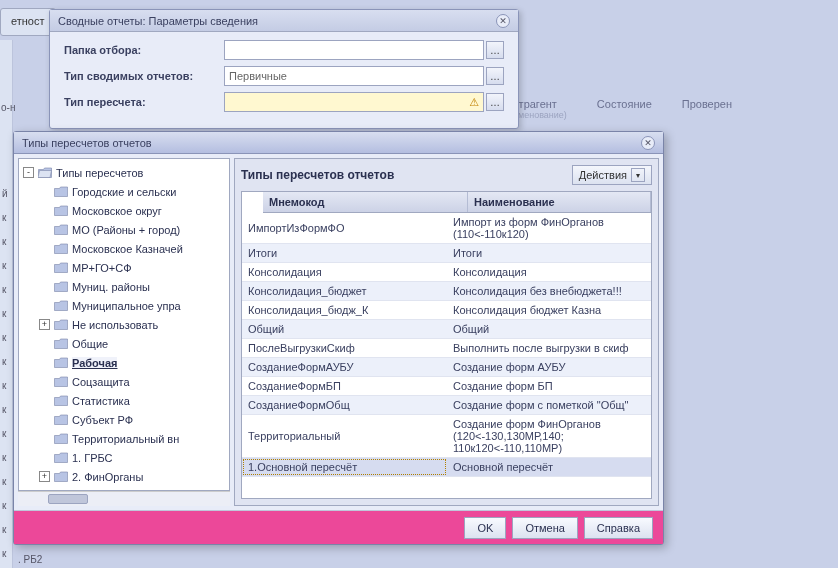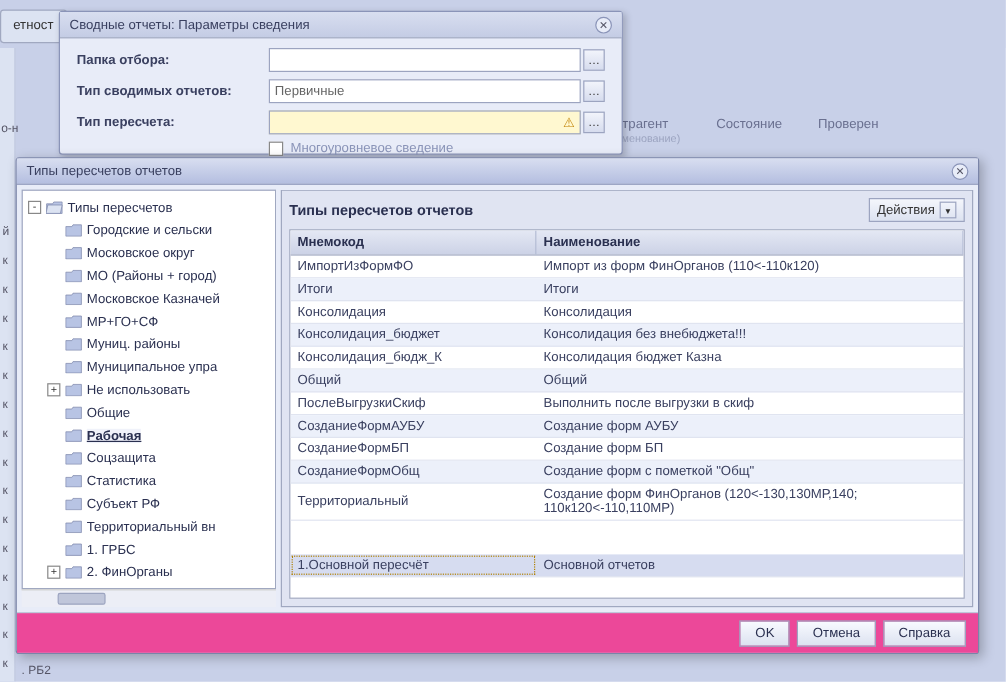--- a/index.html
+++ b/index.html
@@ -32,21 +32,21 @@
 }
 .dlg1 .body { padding: 8px 14px; }
 .frm-row { display: flex; align-items: center; margin-bottom: 6px; }
 .frm-label { width: 160px; color: #3a4060; font-weight: bold; }
 .frm-input { flex: 1; height: 20px; background: #fff; border: 1px solid #9ca4c0; padding: 2px 4px; display: flex; align-items: center; justify-content: space-between; color: #666; }
 .frm-btn { width: 18px; height: 18px; background: linear-gradient(#f2f4fb,#d6dcee); border: 1px solid #9ca4c0; margin-left: 2px; display: flex; align-items: center; justify-content: center; font-size: 10px; cursor: pointer; }
 .warn-input { background: #fff8d0 !important; }
 
 
 .dlg2 {
-  position: absolute; left: 13px; top: 131px; width: 803px; height: 414px;
+  position: absolute; left: 13px; top: 131px; width: 651px; height: 414px;
   background: #e8ecf8;
   border: 1px solid #7a84a8;
   border-radius: 3px;
   box-shadow: 3px 3px 10px rgba(0,0,0,.25);
   display: flex; flex-direction: column;
 }
 .dlg2 .titlebar {
   background: linear-gradient(#d8def0, #b4bee0);
   height: 22px; line-height: 22px; padding: 0 8px;
   display: flex; justify-content: space-between; align-items: center;
@@ -72,29 +72,29 @@
 
 
 .right-pane { flex: 1; background: #e0e4f2; border: 1px solid #a0a8c0; display: flex; flex-direction: column; padding: 6px; }
 .right-header { display: flex; justify-content: space-between; align-items: center; margin-bottom: 6px; }
 .right-title { font-weight: bold; color: #2a3050; font-size: 12px; }
 .action-btn { display: flex; align-items: center; background: linear-gradient(#f4f6fc,#dce2f0); border: 1px solid #9ca4c0; height: 20px; padding: 0 6px; cursor: pointer; }
 .action-btn .drop { margin-left: 4px; border: 1px solid #9ca4c0; width: 14px; height: 14px; display: flex; align-items: center; justify-content: center; font-size: 8px; }
 
 
 .grid { flex: 1; background: #fff; border: 1px solid #a0a8c0; display: flex; flex-direction: column; overflow: hidden; }
-.grid-head { display: flex; background: linear-gradient(#e4e8f4,#ccd2e6); border-bottom: 1px solid #a0a8c0; }
+.grid-head { display: flex; background: linear-gradient(#e4e8f4,#ccd2e6); border-bottom: 1px solid #a0a8c0; margin-left: 21px; }
 .grid-head .cell { padding: 4px 6px; font-weight: bold; color: #2a3050; border-right: 1px solid #b4bcd4; }
 .grid-body { flex: 1; overflow-y: auto; }
 .grid-row { display: flex; border-bottom: 1px solid #e0e4f0; min-height: 19px; align-items: center; }
 .grid-row:nth-child(even) { background: #ecf0fa; }
 .grid-row .cell { padding: 3px 6px; color: #3a4060; }
 .col-mnem { width: 205px; }
 .col-name { flex: 1; }
-.grid-row.selected { background: #d6dcf0 !important; margin-top: 28px; }
+.grid-row.selected { background: #d6dcf0 !important; }
 .grid-row.selected .cell.col-mnem { outline: 1px dotted #b08000; outline-offset: -2px; }
 
 
 .dlg2 .footer { height: 34px; display: flex; justify-content: flex-end; align-items: center; padding: 0 10px; gap: 6px; background: #ec4899; border-top: 1px solid #c0c6da; }
 .btn { background: linear-gradient(#f8faff,#dce2f0); border: 1px solid #9ca4c0; height: 22px; padding: 0 12px; cursor: pointer; color: #2a3050; display: flex; align-items: center; }
 
 
 .bg-cols { position: absolute; top: 98px; left: 500px; right: 0; display: flex; gap: 30px; color: #6a7090; }
 .bg-cols .c { display: flex; flex-direction: column; }
 .bg-cols .c .sub { font-size: 9px; color: #9ca4c0; }
@@ -166,24 +166,20 @@
         <div class="frm-btn">…</div>
       </div>
       <div class="frm-row">
         <div class="frm-label">Тип пересчета:</div>
         <div class="frm-input warn-input">
           <span></span>
           <span style="color: rgb(192, 128, 0);">⚠</span>
         </div>
         <div class="frm-btn">…</div>
       </div>
-      <div class="frm-row" style="padding-left: 160px;">
-        <span style="width: 12px; height: 12px; border: 1px solid rgb(136, 136, 136); background: rgb(255, 255, 255); margin-right: 6px; display: inline-block;"></span>
-        <span style="color: rgb(138, 148, 184);">Многоуровневое сведение</span>
-      </div>
     </div>
 </div>
 
 <div class="dlg2">
   <div class="titlebar">
     <span>Типы пересчетов отчетов</span>
     <span class="close-btn">✕</span>
   </div>
   <div class="content">
     <div class="tree-wrap" style="display:flex;flex-direction:column;width:212px">
@@ -373,21 +369,21 @@
             <div class="grid-row">
               <div class="cell col-mnem">СозданиеФормОбщ</div>
               <div class="cell col-name">Создание форм с пометкой "Общ"</div>
             </div>
             <div class="grid-row">
               <div class="cell col-mnem">Территориальный</div>
               <div class="cell col-name">Создание форм ФинОрганов (120&lt;-130,130МР,140; 110к120&lt;-110,110МР)</div>
             </div>
             <div class="grid-row selected">
               <div class="cell col-mnem">1.Основной пересчёт</div>
-              <div class="cell col-name">Основной отчетов</div>
+              <div class="cell col-name">Основной пересчёт</div>
             </div>
           </div>
       </div>
     </div>
   </div>
   <div class="footer">
     <div class="btn">OK</div>
     <div class="btn">Отмена</div>
     <div class="btn">Справка</div>
   </div>

